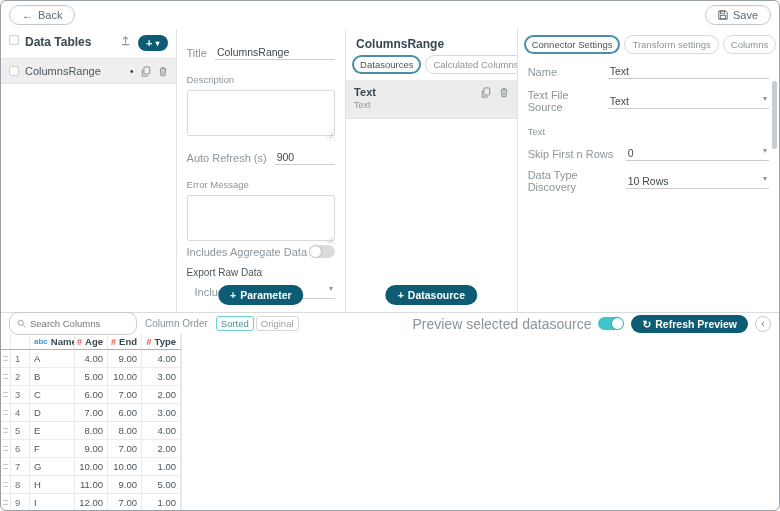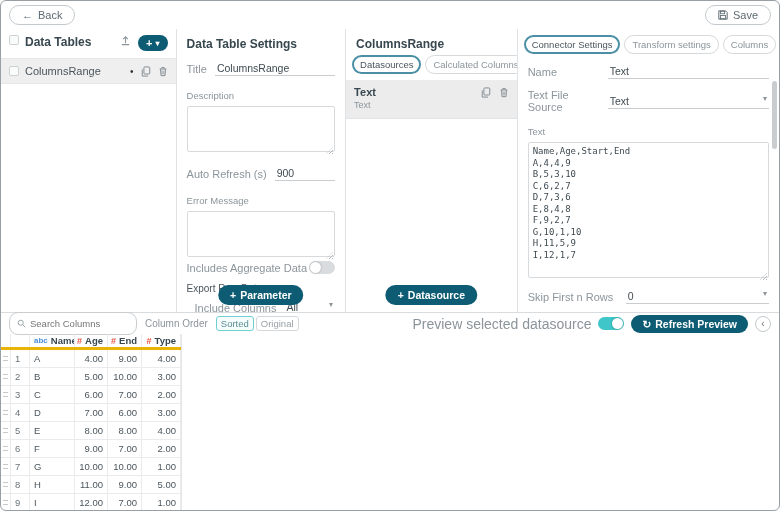--- a/index.html
+++ b/index.html
@@ -71,21 +71,21 @@
   .search input { border:none; outline:none; font-size:9.5px; color:#6a747a; width:100%; background:transparent; font-family:"Liberation Sans",sans-serif; }
   .order-btn { font-size:9.5px; padding:1px 4px; border-radius:3px; border:1px solid #d5d8da; color:#98a1a6; background:#fff; cursor:pointer; }
   .order-btn.active { border:1px solid #6fd0d4; color:#5e8d93; background:#f6fdfd; }
   .toolbar-right { margin-left:auto; display:flex; align-items:center; gap:7px; }
   .circle-btn { width:16px; height:16px; border:1px solid #c3c9cc; border-radius:50%; display:flex; align-items:center; justify-content:center; font-size:10px; color:#6a747a; cursor:pointer; background:#fff; }
 
   
   .tablewrap { height:178px; overflow:hidden; }
   .ptable { width:181px; border-right:1px solid #e4e6e8; }
   .trow, .thead { display:flex; height:18px; }
-  .thead { height:16px; border-bottom:3px solid #eab308; }
+  .thead { height:16px; border-bottom:1px solid #eab308; }
   .cell { border-right:1px solid #e9ebec; border-bottom:1px solid #e9ebec; display:flex; align-items:center; font-size:9.5px; color:#4a555c; padding:0 4px; overflow:hidden; }
   .thead .cell { border-bottom:none; font-weight:bold; color:#37474f; font-size:9.5px; }
   .c-grip { width:10px; padding:0 2px; }
   .gripmark { width:5px; height:5px; border-top:1px solid #c6cacd; border-bottom:1px solid #c6cacd; }
   .c-num { width:19px; justify-content:flex-start; color:#6a747a; }
   .c-name { width:45px; }
   .c-age { width:33px; justify-content:flex-end; }
   .c-end { width:34px; justify-content:flex-end; }
   .c-start { width:39px; justify-content:flex-end; }
   .ticon-abc { color:#4a90d9; font-size:8px; font-weight:bold; margin-right:3px; }
@@ -147,21 +147,20 @@
                 <path d="M2 3.5h8M4.5 3V1.8h3V3M3 3.5l.6 8h4.8l.6-8" fill="none" stroke="#7d868c" stroke-width="1.1"></path>
                 <path d="M5 5.5v4.5M7 5.5v4.5" stroke="#7d868c" stroke-width="0.9"></path>
               </svg>
           </span>
         </span>
       </div>
     </div>
 
     <div class="panel p2">
       <div class="p-body">
-        <h3 class="sec" style="margin:2px 0 2px;">Data Table Settings</h3>
         <div class="field">
           <label>Title</label>
           <input class="inp" value="ColumnsRange" style="">
         </div>
         <div style="margin-top:9px;">
           <span class="lbl">Description</span>
           <span class="rz" style="display:block;"><textarea class="box" style=""></textarea></span>
         </div>
         <div class="field">
           <label>Auto Refresh (s)</label>
@@ -240,30 +239,20 @@
         <div class="field" style="margin-top:4px;">
           <label style="width:72px;">Name</label>
           <input class="inp" value="Text" style="">
         </div>
         <div class="field">
           <label style="width:72px;">Text File Source</label>
           <span class="inp dd">Text</span>
         </div>
         <div style="margin-top:8px;">
           <span class="lbl">Text</span>
-          <span class="rz" style="display:block;"><textarea class="code" style="">Name,Age,Start,End
-A,4,4,9
-B,5,3,10
-C,6,2,7
-D,7,3,6
-E,8,4,8
-F,9,2,7
-G,10,1,10
-H,11,5,9
-I,12,1,7</textarea></span>
         </div>
         <div class="field" style="margin-top:7px;">
           <label style="width:90px;">Skip First n Rows</label>
           <span class="inp dd">0</span>
         </div>
         <div class="field" style="margin-top:8px;">
           <label style="width:90px;">Data Type Discovery</label>
           <span class="inp dd">10 Rows</span>
         </div>
 

